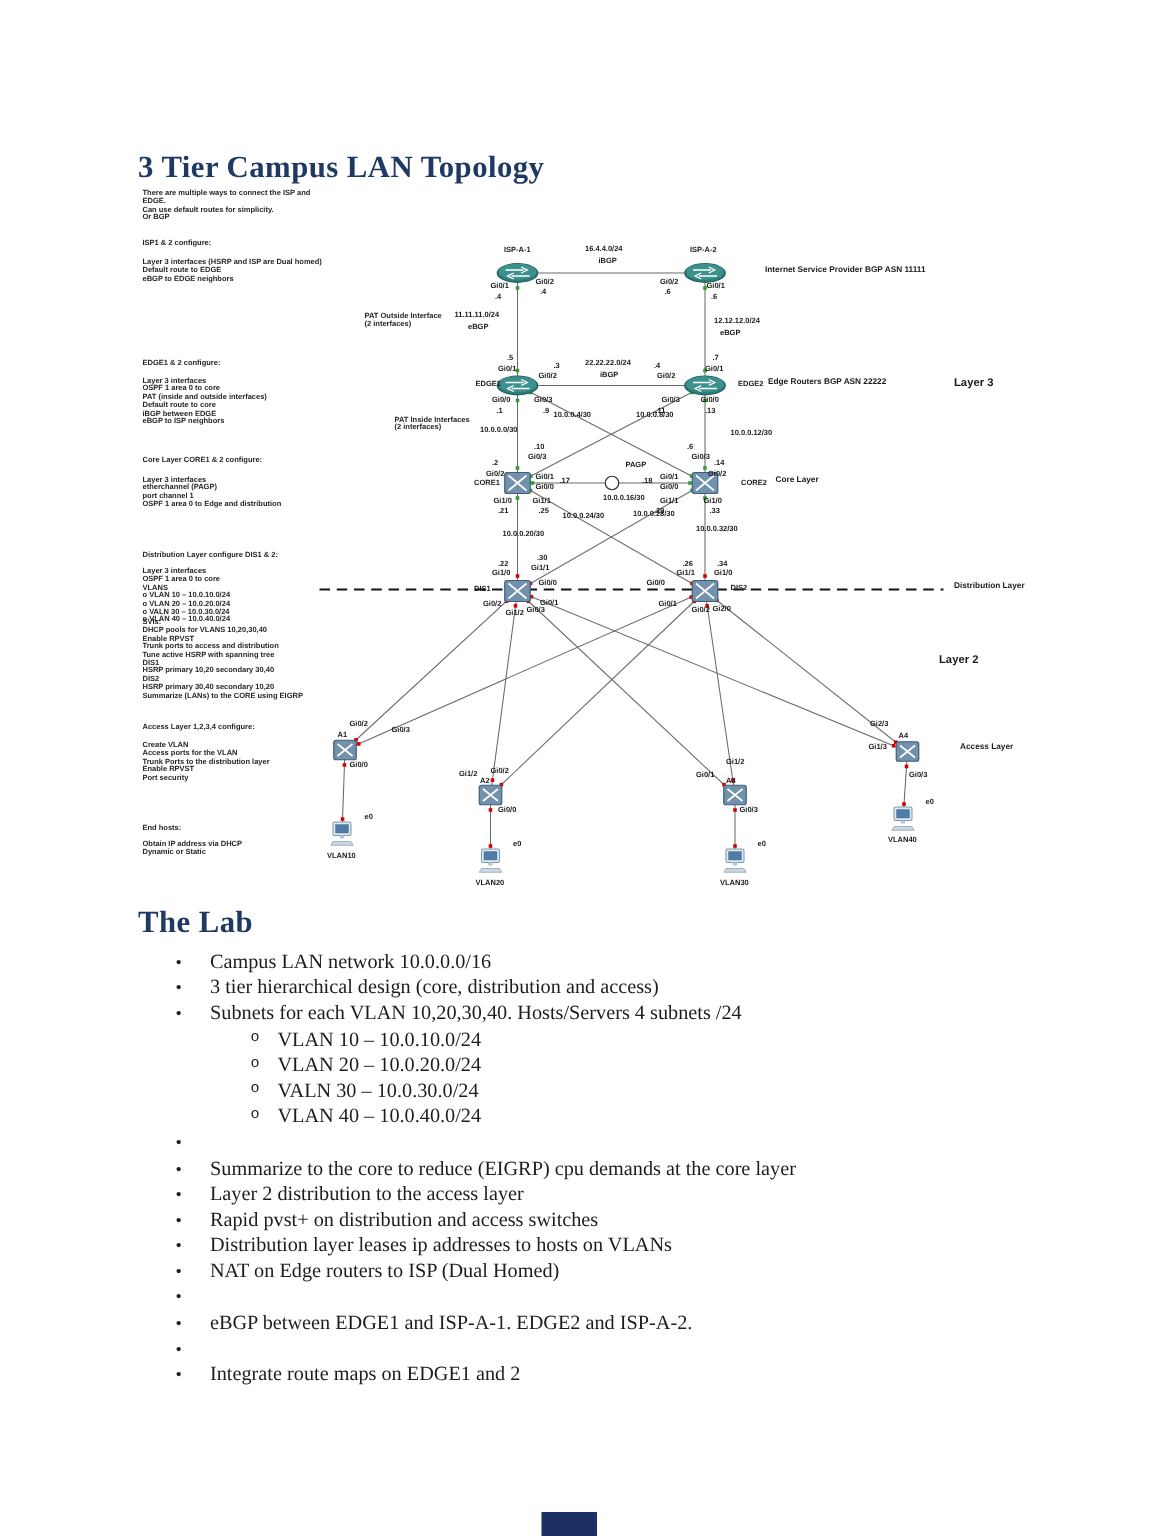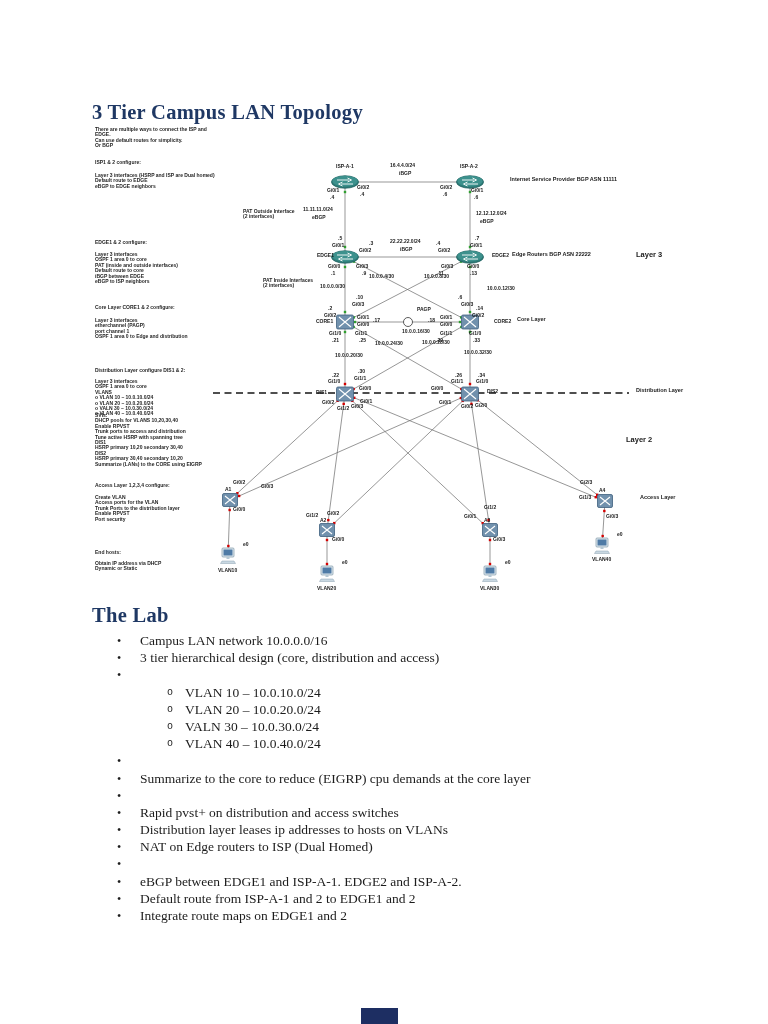--- a/index.html
+++ b/index.html
@@ -390,20 +390,21 @@
     <div class="lab-row">
       <span class="marker main-marker">•</span>
       <span class="txt">Campus LAN network 10.0.0.0/16</span>
     </div>
     <div class="lab-row">
       <span class="marker main-marker">•</span>
       <span class="txt">3 tier hierarchical design (core, distribution and access)</span>
     </div>
     <div class="lab-row">
       <span class="marker main-marker">•</span>
+      <span class="txt">Subnets for each VLAN 10,20,30,40. Hosts/Servers 4 subnets /24</span>
     </div>
     <div class="lab-row">
       <span class="marker sub-marker">o</span>
       <span class="txt">VLAN 10 – 10.0.10.0/24</span>
     </div>
     <div class="lab-row">
       <span class="marker sub-marker">o</span>
       <span class="txt">VLAN 20 – 10.0.20.0/24</span>
     </div>
     <div class="lab-row">
@@ -416,20 +417,21 @@
     </div>
     <div class="lab-row">
       <span class="marker main-marker">•</span>
     </div>
     <div class="lab-row">
       <span class="marker main-marker">•</span>
       <span class="txt">Summarize to the core to reduce (EIGRP) cpu demands at the core layer</span>
     </div>
     <div class="lab-row">
       <span class="marker main-marker">•</span>
+      <span class="txt">Layer 2 distribution to the access layer</span>
     </div>
     <div class="lab-row">
       <span class="marker main-marker">•</span>
       <span class="txt">Rapid pvst+ on distribution and access switches</span>
     </div>
     <div class="lab-row">
       <span class="marker main-marker">•</span>
       <span class="txt">Distribution layer leases ip addresses to hosts on VLANs</span>
     </div>
     <div class="lab-row">
@@ -438,21 +440,20 @@
     </div>
     <div class="lab-row">
       <span class="marker main-marker">•</span>
     </div>
     <div class="lab-row">
       <span class="marker main-marker">•</span>
       <span class="txt">eBGP between EDGE1 and ISP-A-1. EDGE2 and ISP-A-2.</span>
     </div>
     <div class="lab-row">
       <span class="marker main-marker">•</span>
-      <span class="txt">Default route from ISP-A-1 and 2 to EDGE1 and 2</span>
     </div>
     <div class="lab-row">
       <span class="marker main-marker">•</span>
       <span class="txt">Integrate route maps on EDGE1 and 2</span>
     </div>
   </div>
 
 <div class="footer-artifact" style="background: rgb(29, 46, 98);"></div>
 
 </body></html>

